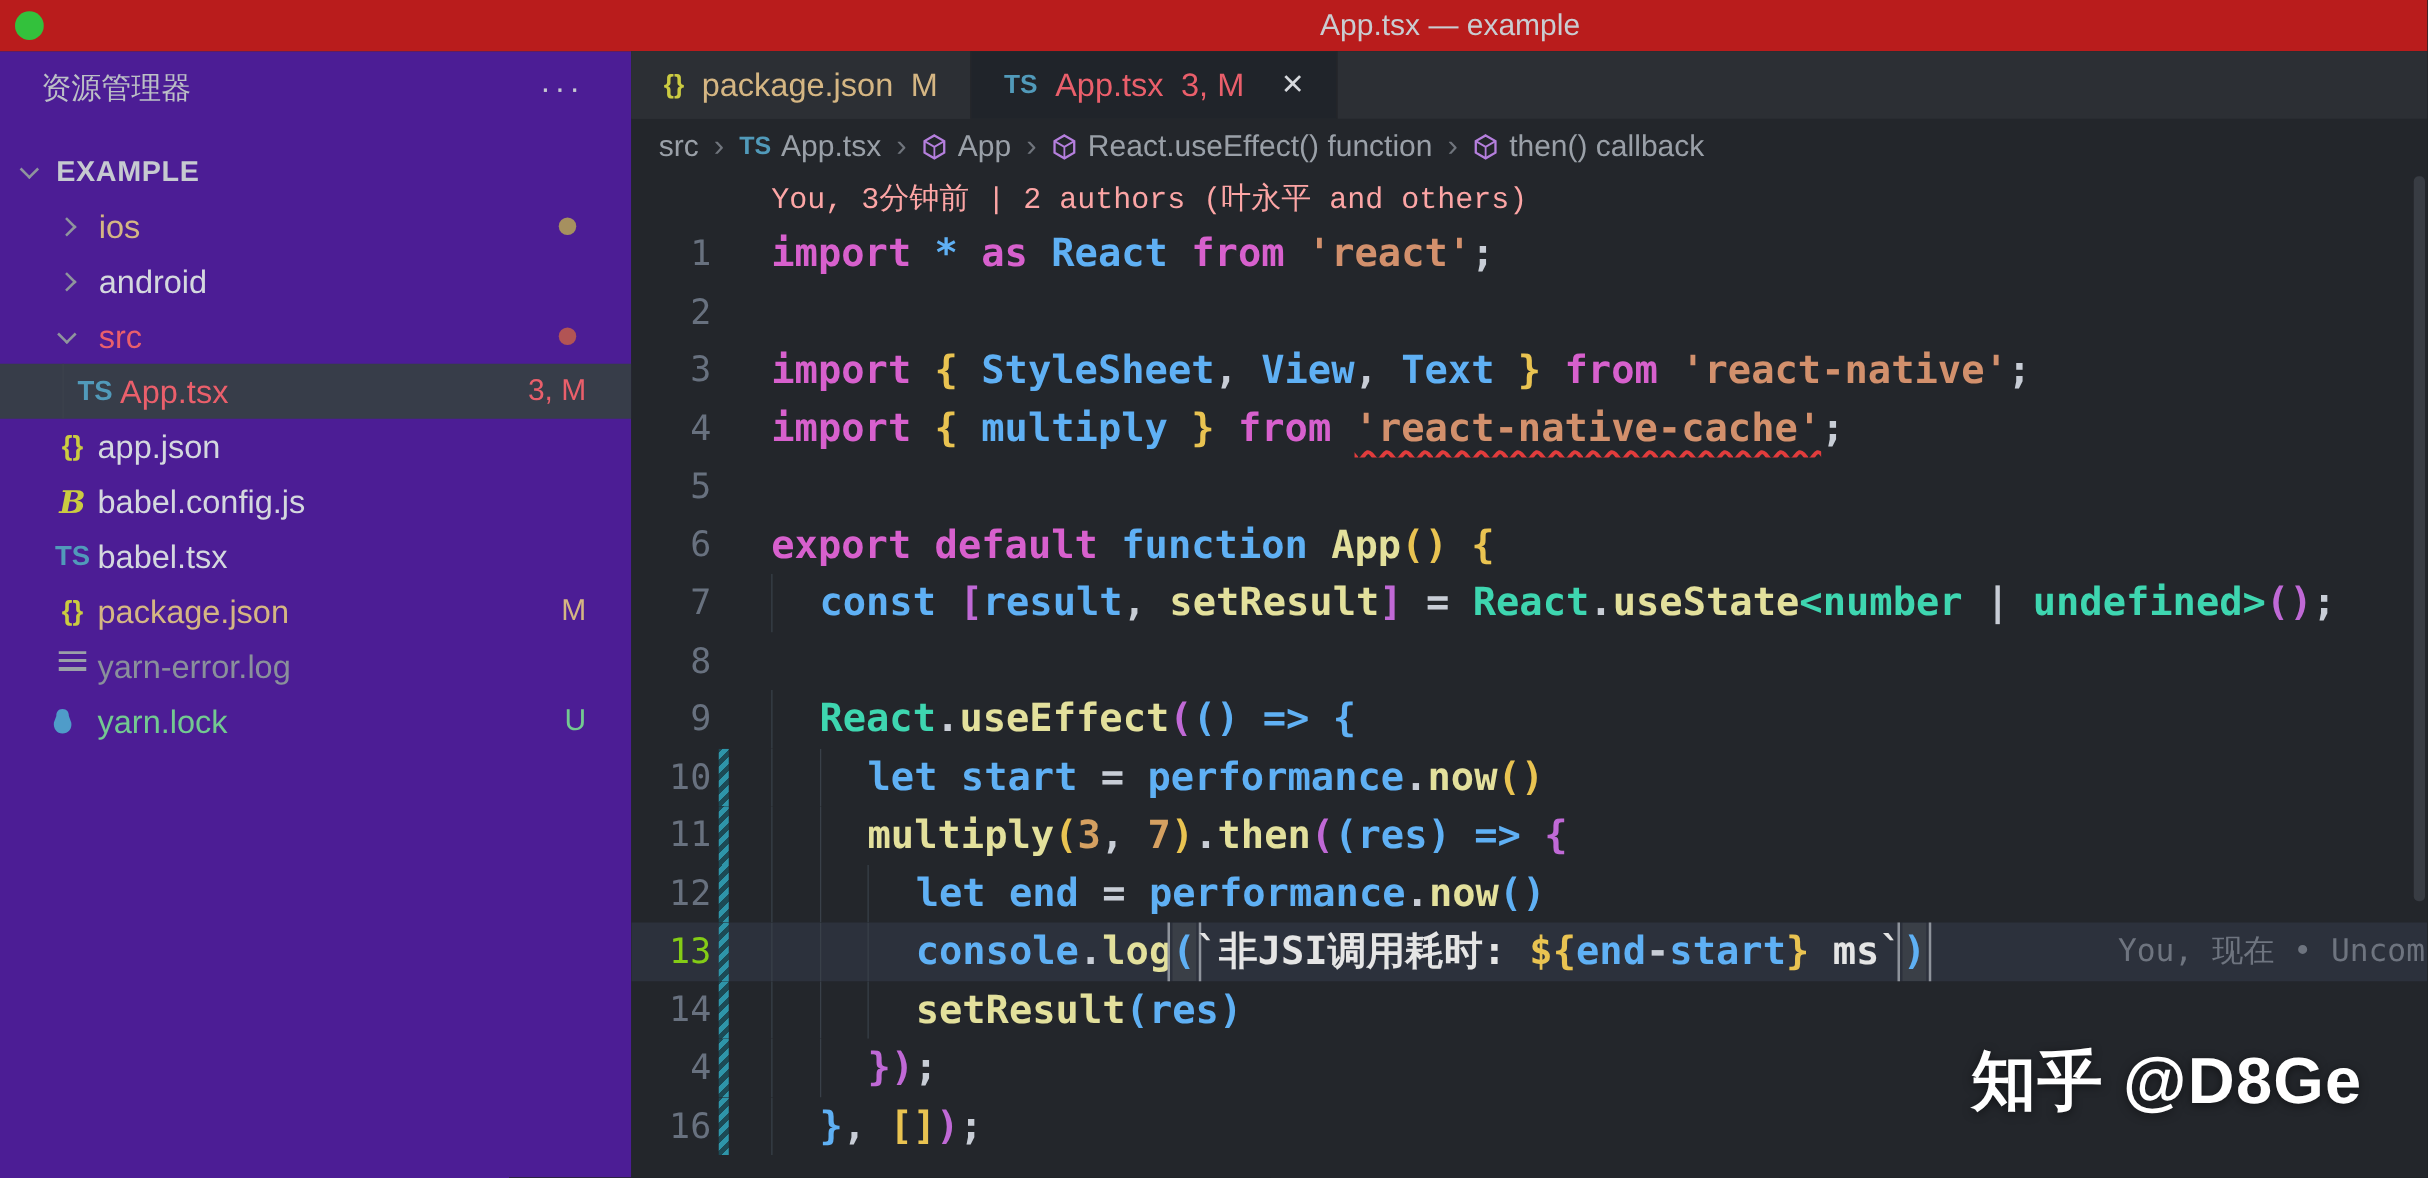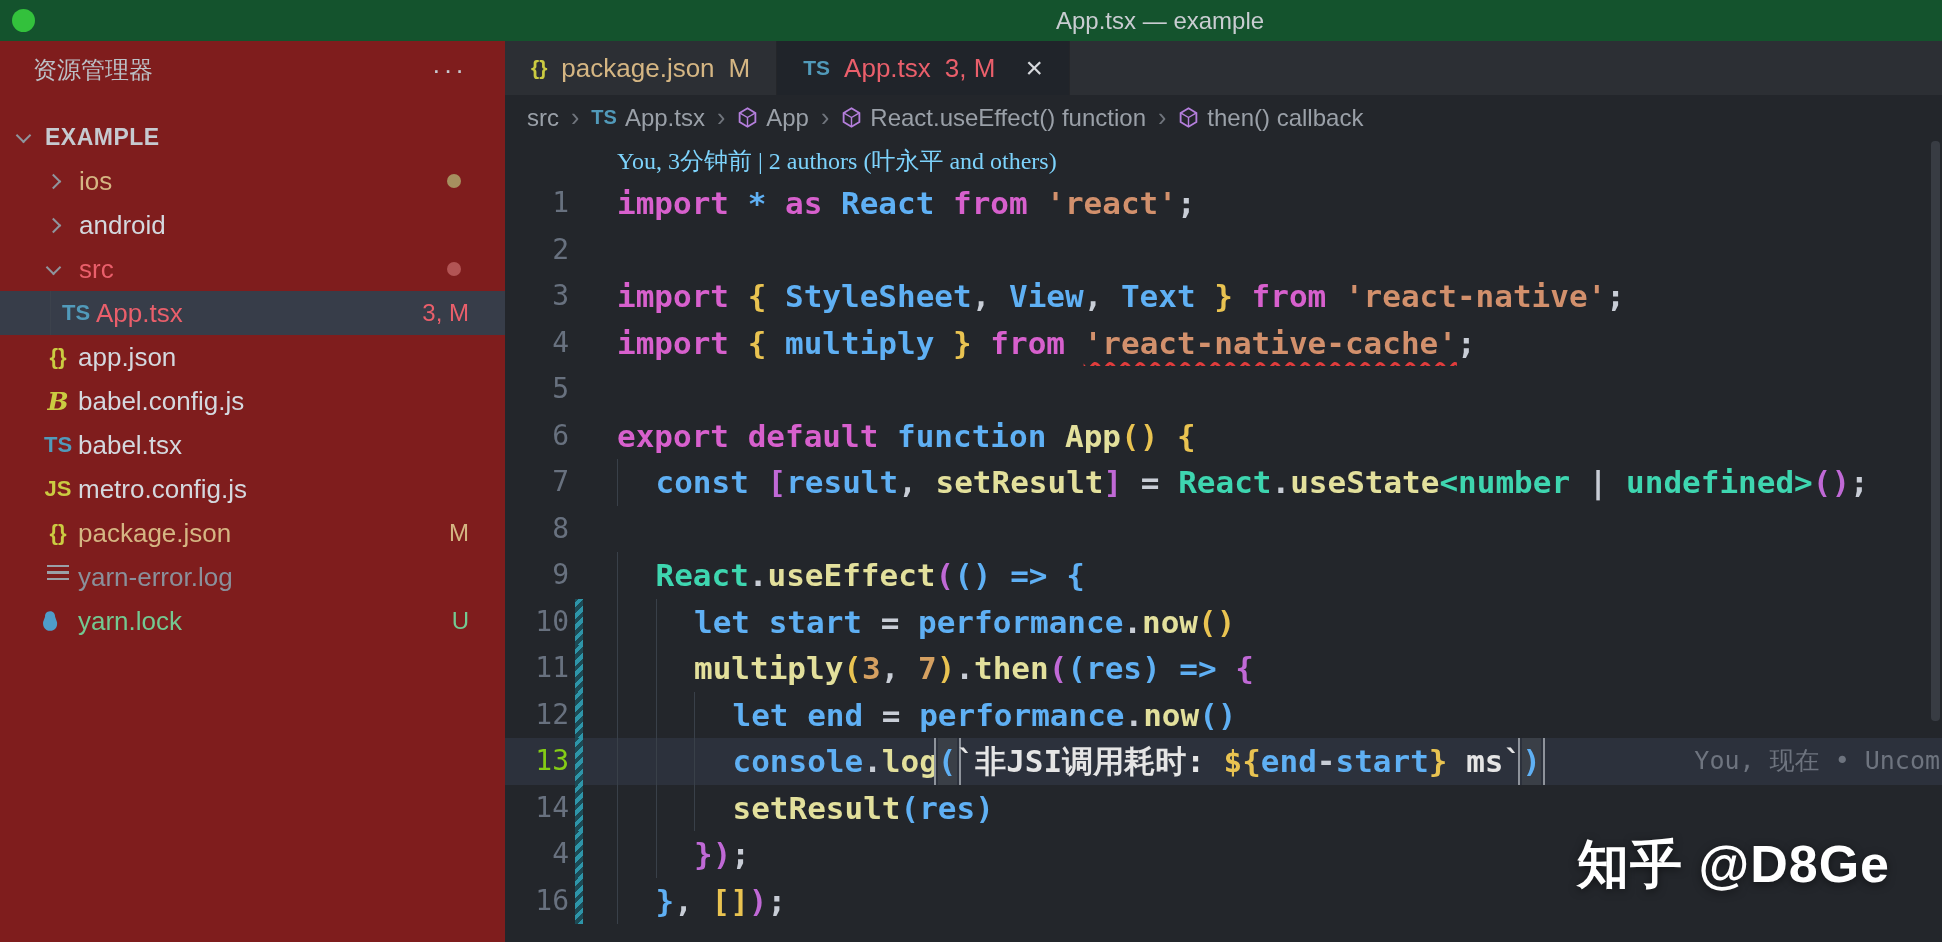--- a/index.html
+++ b/index.html
@@ -1,26 +1,26 @@
 <!DOCTYPE html>
 <html><head>
 <meta charset="utf-8">
 <style>
 *{margin:0;padding:0;box-sizing:border-box}
 html,body{width:1942px;height:942px;overflow:hidden;background:#23262b;
   font-family:"Liberation Sans","DejaVu Sans",sans-serif;}
 #win{position:relative;width:1942px;height:942px;background:#23262b}
 
-.titlebar{height:41px;background:#14532d;position:relative}
+.titlebar{height:41px;background:#b91c1c;position:relative}
 .tl-dot{position:absolute;left:12px;top:9px;width:23px;height:23px;border-radius:50%;background:#33c13c}
 .tl-title{position:absolute;left:1056px;top:7px;font-size:24px;color:#c9ccd1}
 
 .body{display:flex;height:901px}
 
-.sidebar{width:505px;flex:none;background:#7f1d1d;display:flex;flex-direction:column;font-size:26px;color:#d4d8de}
+.sidebar{width:505px;flex:none;background:#4c1d95;display:flex;flex-direction:column;font-size:26px;color:#d4d8de}
 .sb-head{height:58px;display:flex;align-items:center;padding:0 38px 0 33px;color:#bcc0c6;font-size:24px;flex:none}
 .sb-more{margin-left:auto;font-size:26px;letter-spacing:3px;color:#c6cad0;cursor:pointer}
 .sb-sec{height:44px;margin-top:16px;display:flex;align-items:center;padding-left:18px;color:#c6cad0;font-weight:bold;font-size:23px;letter-spacing:.5px;flex:none}
 .sb-sec .chv{margin-right:16px}
 .row{height:44px;display:flex;align-items:center;position:relative;flex:none;cursor:pointer}
 .row.sel{background:#373d49}
 .row.folder{padding-left:48px}
 .row.file{padding-left:38px}
 .row.file.d2{padding-left:56px}
 .chv{width:11px;height:11px;border-right:2px solid #8f959d;border-bottom:2px solid #8f959d;flex:none}
@@ -41,21 +41,21 @@
 .tab{display:flex;align-items:center;padding:0 26px;gap:14px;font-size:26px;background:#2c2f34;border-right:1px solid #24262a;cursor:pointer}
 .tab.active{background:#20242a}
 .tab .fic{width:auto;font-size:21px}
 .tab-close{margin-left:16px;font-size:30px;color:#d6d9dd;cursor:pointer;line-height:1}
 .breadcrumb{height:45px;display:flex;align-items:center;gap:12px;padding-left:22px;font-size:24px;color:#9aa0a8;flex:none}
 .bc-item{display:flex;align-items:center;gap:8px;cursor:pointer}
 .bc-sep{color:#70757d;font-size:25px}
 .bc-ts{color:#519aba;font-weight:bold;font-size:20px}
 
 .code{flex:1;position:relative;overflow:hidden;font-family:"DejaVu Sans Mono",monospace}
-.codelens{height:40px;line-height:42px;padding-left:112px;color:#7dd3fc;font-size:24px;font-family:Liberation Serif, serif;cursor:pointer}
+.codelens{height:40px;line-height:42px;padding-left:112px;color:#fca5a5;font-size:24px;font-family:Liberation Mono, monospace;cursor:pointer}
 .cl{display:flex;height:46.5px;line-height:46.5px;font-size:31px;font-weight:bold;white-space:pre;overflow:hidden}
 .cl.cur{background:#2c313c}
 .ln{width:64px;flex:none;text-align:right;color:#68717f;font-size:28px;font-weight:normal}
 .cl.cur .ln{color:#84cc16}
 .gslot{width:8px;margin-left:6px;flex:none}
 .gslot.chg{background:repeating-linear-gradient(315deg,#2e95a9 0 4px,#1c4a55 4px 8px)}
 .ispace{width:34px;flex:none}
 .ig{width:38.5px;flex:none;border-left:1px solid #394049}
 .t.kw{color:#d760cd}
 .t.bl{color:#5fb0f4}
@@ -119,24 +119,20 @@
           </div>
           <div class="row file">
             <span class="fic ic-babel">B</span>
             <span class="lbl c-def">babel.config.js</span>
           </div>
           <div class="row file">
             <span class="fic ic-ts">TS</span>
             <span class="lbl c-def">babel.tsx</span>
           </div>
           <div class="row file">
-            <span class="fic ic-js">JS</span>
-            <span class="lbl c-def">metro.config.js</span>
-          </div>
-          <div class="row file">
             <span class="fic ic-json">{}</span>
             <span class="lbl c-mod">package.json</span>
             <span class="badge c-mod">M</span>
           </div>
           <div class="row file">
             <span class="fic"><span class="ic-loglines"></span></span>
             <span class="lbl c-dim">yarn-error.log</span>
           </div>
           <div class="row file">
             <span class="fic">

